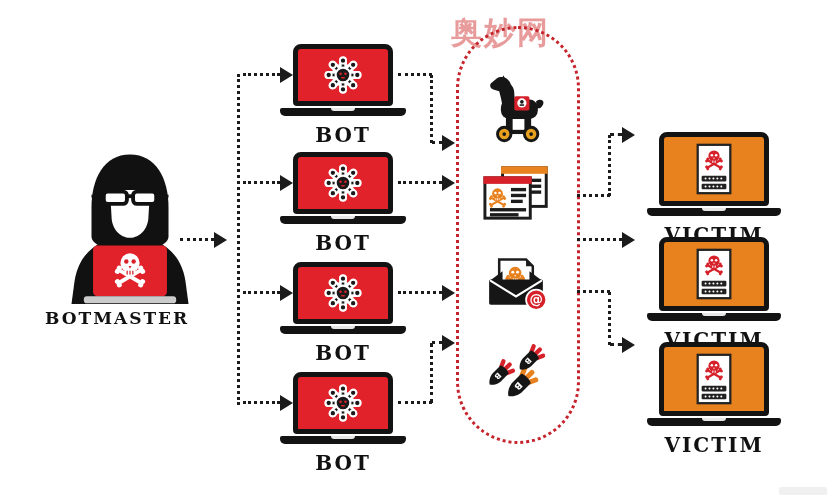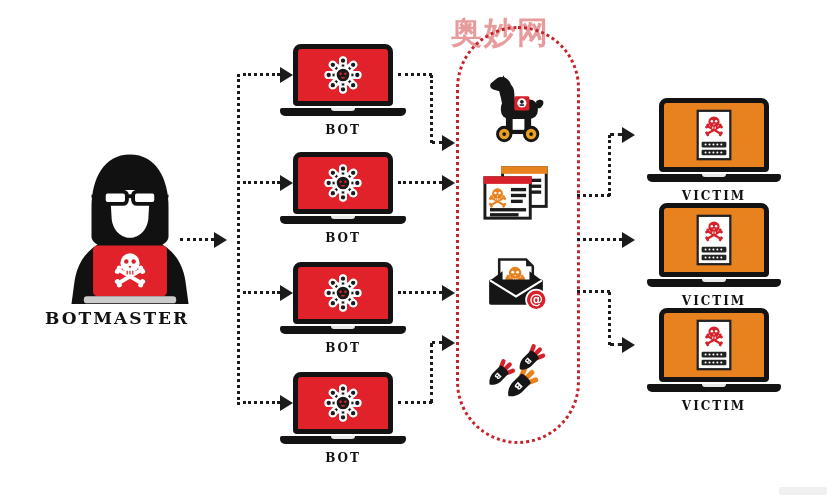--- a/index.html
+++ b/index.html
@@ -14,22 +14,22 @@
   .laptop{position:absolute;display:flex;flex-direction:column;align-items:center;}
   .lt-screen{box-sizing:border-box;border:5px solid #131313;border-radius:8px 8px 4px 4px;
              display:flex;align-items:center;justify-content:center;}
   .bot .lt-screen{width:100px;height:62px;background:#e1222a;}
   .victim .lt-screen{width:110px;height:74px;background:#e8821f;}
   .lt-base{position:relative;height:8px;background:#131313;border-radius:2px 2px 5px 5px;margin-top:2px;}
   .bot .lt-base{width:126px;}
   .victim .lt-base{width:134px;}
   .lt-base::after{content:"";position:absolute;left:50%;transform:translateX(-50%);top:0;
                   width:24px;height:3px;background:#fff;opacity:.9;border-radius:0 0 3px 3px;}
-  .lt-label{margin-top:7px;font-weight:700;font-size:12px;letter-spacing:2px;color:#111;text-align:center;}
-  .bot{width:130px;} .victim{width:140px;}
+  .lt-label{margin-top:7px;font-weight:700;font-size:20px;letter-spacing:2px;color:#111;text-align:center;}
+  .bot{width:130px;} .victim{width:140px;margin-top:34px;}
   
   .bm-svg{position:absolute;left:53px;top:150px;width:154px;height:154px;}
   .bm-label{position:absolute;left:45px;top:308px;width:172px;text-align:left;
             font-weight:700;font-size:17px;letter-spacing:2px;color:#111;}
   
   .channel{position:absolute;left:456px;top:26px;width:118px;height:412px;
            border:3px dotted #c5242c;border-radius:62px;}
   .ch-icon{position:absolute;left:474px;width:84px;height:84px;}
   
   .watermark{position:absolute;left:451px;top:12px;font-family:"DejaVu Sans",sans-serif;

